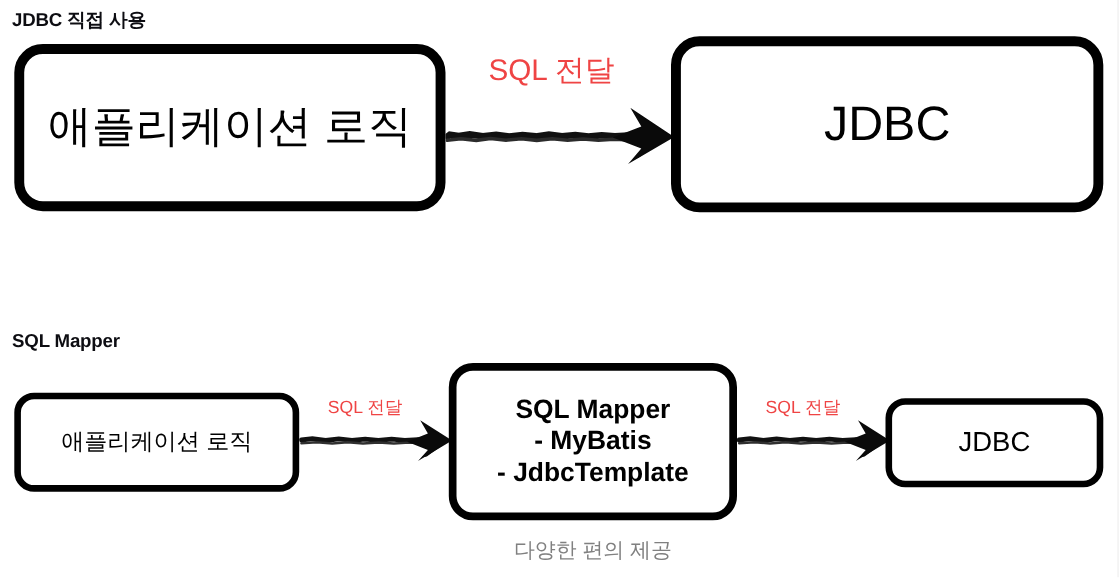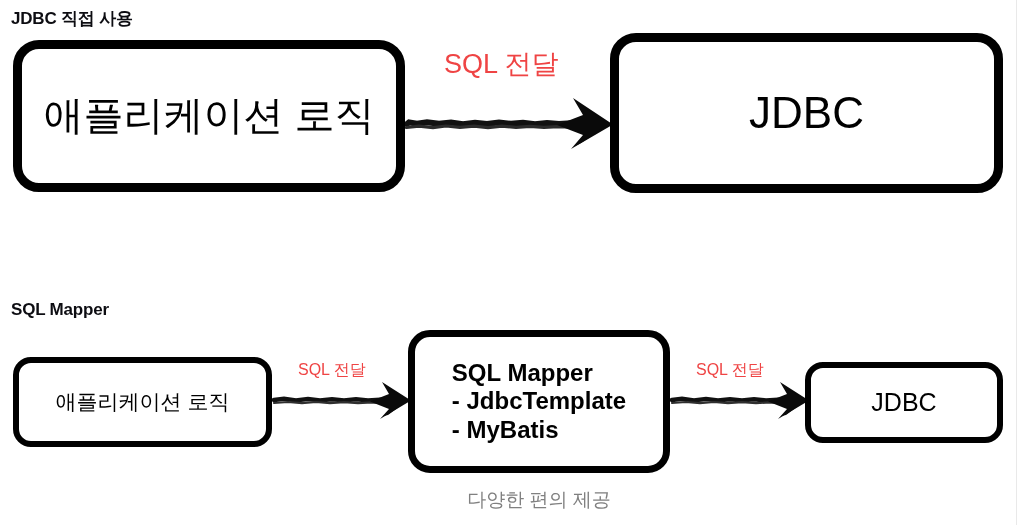--- a/index.html
+++ b/index.html
@@ -42,21 +42,21 @@
   
   .rbox {
     position: absolute;
     box-sizing: border-box;
     background: #ffffff;
     border-style: solid;
     border-color: #000000;
     display: flex;
     align-items: center;
     justify-content: center;
-    text-align: left;
+    text-align: center;
     color: #000000;
     line-height: 1.18;
   }
 
   #box-app-logic-top {
     left: 13px;
     top: 40px;
     width: 392px;
     height: 152px;
     border-width: 9px;
@@ -190,22 +190,22 @@
       <path d="M2,23 L16,22.0 L30,23.2 L44,22.0 L58,23.2 L72,22.2 L86,23.2 L100,22.4 L114,23.0" stroke="#2f2f2f" stroke-width="2.2" fill="none" stroke-linecap="round"></path>
       <path d="M110,2 L139,20.5 L108,39 L117,29 L98,21.5 L117,14 Z" fill="#0a0a0a"></path>
       <path d="M112,5 L132,18 L116,8 Z" fill="#0a0a0a"></path>
       <path d="M111,36 L131,24 L116,35 Z" fill="#0a0a0a"></path>
     </svg>
   </div>
 
   <div class="rbox" id="box-sql-mapper">
     <span class="box-lines">
       <span>SQL Mapper</span>
+      <span>- MyBatis</span>
       <span>- JdbcTemplate</span>
-      <span>- MyBatis</span>
     </span>
   </div>
 
   <div id="caption-convenience">다양한 편의 제공</div>
 
   <div class="arrow-label" id="label-sql-3">SQL 전달</div>
 
   <div class="arrow" id="arrow-bottom-2">
     <svg viewBox="0 0 140 40" preserveAspectRatio="none" aria-hidden="true">
       <path d="M2,20 L12,18.8 L24,20.4 L36,19.0 L48,20.4 L60,19.2 L72,20.4 L84,19.2 L96,20.4 L108,19.6 L116,20.2" stroke="#111111" stroke-width="4.4" fill="none" stroke-linecap="round"></path>

